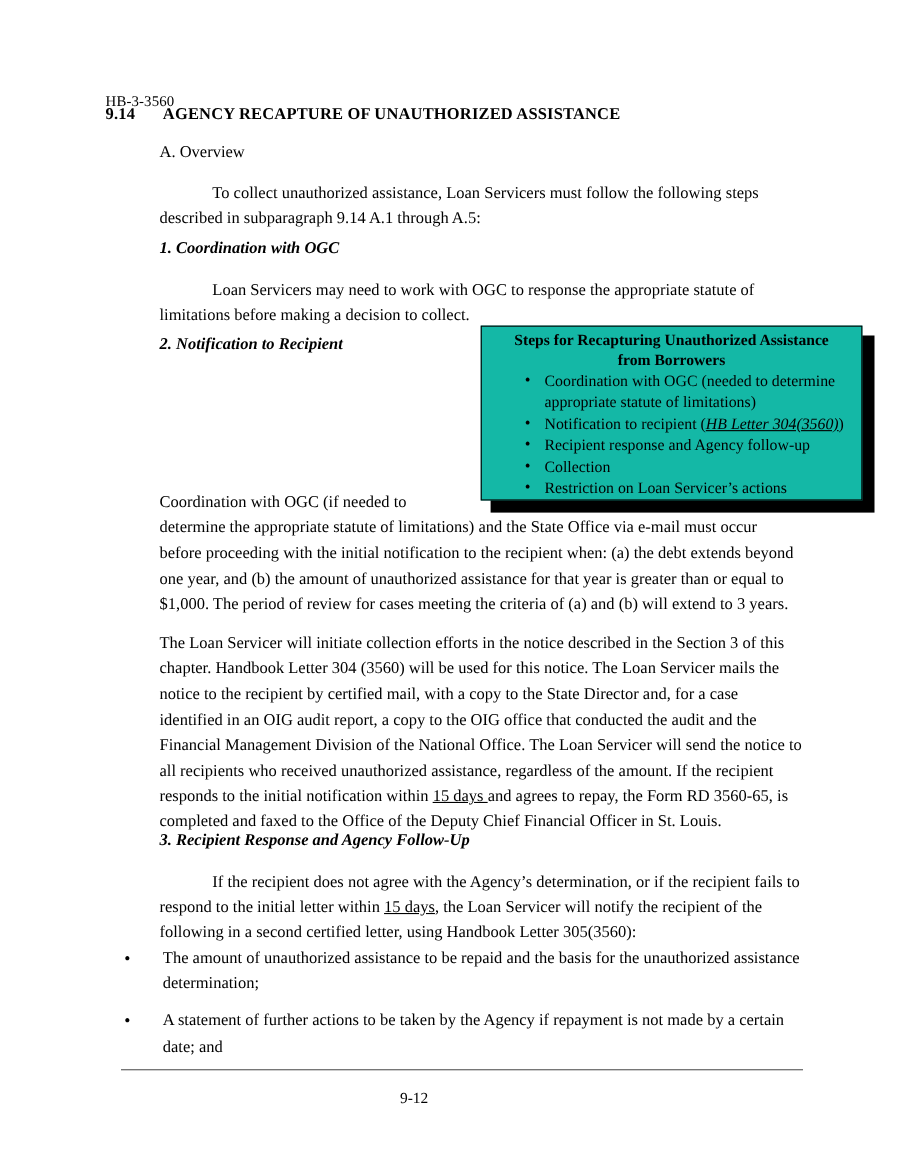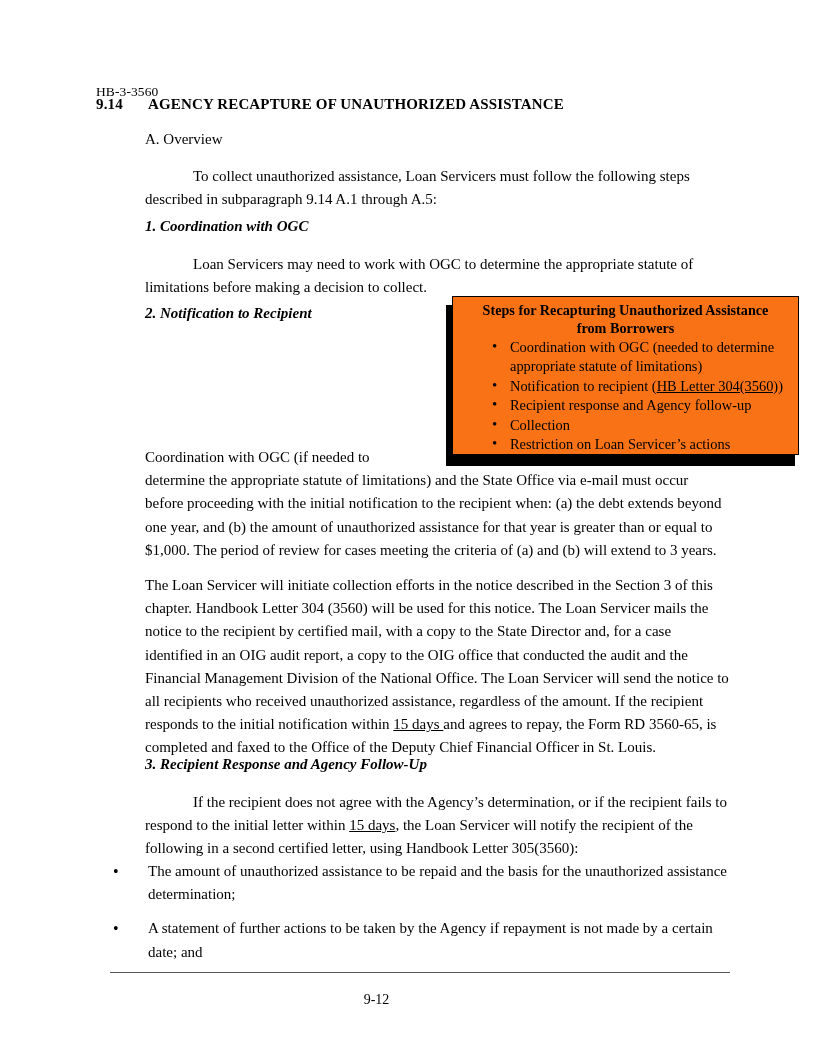--- a/index.html
+++ b/index.html
@@ -114,26 +114,26 @@
   .callout-shadow {
     position: absolute;
     left: 9px;
     top: 9px;
     width: 349px;
     height: 161px;
     background: #000000;
   }
   .callout-box {
     position: absolute;
-    left: 15px;
+    left: 0;
     top: 0;
     width: 347px;
     height: 159px;
     border: 1px solid #000000;
-    background: #f97316;
+    background: #14b8a6;
     box-sizing: border-box;
     padding: 5px 6px 4px 6px;
   }
   .callout-title {
     font-weight: bold;
     font-size: 14.2px;
     line-height: 17.5px;
     text-align: center;
     margin: 0 4px 1px 4px;
   }
@@ -150,20 +150,21 @@
     margin: 0;
   }
   .callout-list li .bullet {
     position: absolute;
     left: 33px;
     top: -1px;
     font-size: 15px;
     line-height: 19.4px;
   }
   .ital-ul {
+    font-style: italic;
     text-decoration: underline;
   }
 
   
   .doc-bullets {
     position: absolute;
     left: 110px;
     top: 860px;
     width: 620px;
     font-size: 15px;
@@ -213,21 +214,21 @@
     <span class="num">9.14</span>
     <span class="ttl">AGENCY RECAPTURE OF UNAUTHORIZED ASSISTANCE</span>
   </div>
 
   <div class="subsection-heading">A.  Overview</div>
 
   <div class="para col-full indent-first" style="top:165px;">To collect unauthorized assistance, Loan Servicers must follow the following steps described in subparagraph 9.14 A.1 through A.5:</div>
 
   <div class="num-heading" style="top:218px;">1.  Coordination with OGC</div>
 
-  <div class="para col-full indent-first" style="top:253px;">Loan Servicers may need to work with OGC to determine the appropriate statute of limitations before making a decision to collect.</div>
+  <div class="para col-full indent-first" style="top:253px;">Loan Servicers may need to work with OGC to response the appropriate statute of limitations before making a decision to collect.</div>
 
   <div class="num-heading" style="top:305px;">2.  Notification to Recipient</div>
 
 
   <div class="callout-wrap">
     <div class="callout-shadow"></div>
     <div class="callout-box">
       <div class="callout-title">
         <span>Steps for Recapturing Unauthorized Assistance</span><br>
         <span>from Borrowers</span>

